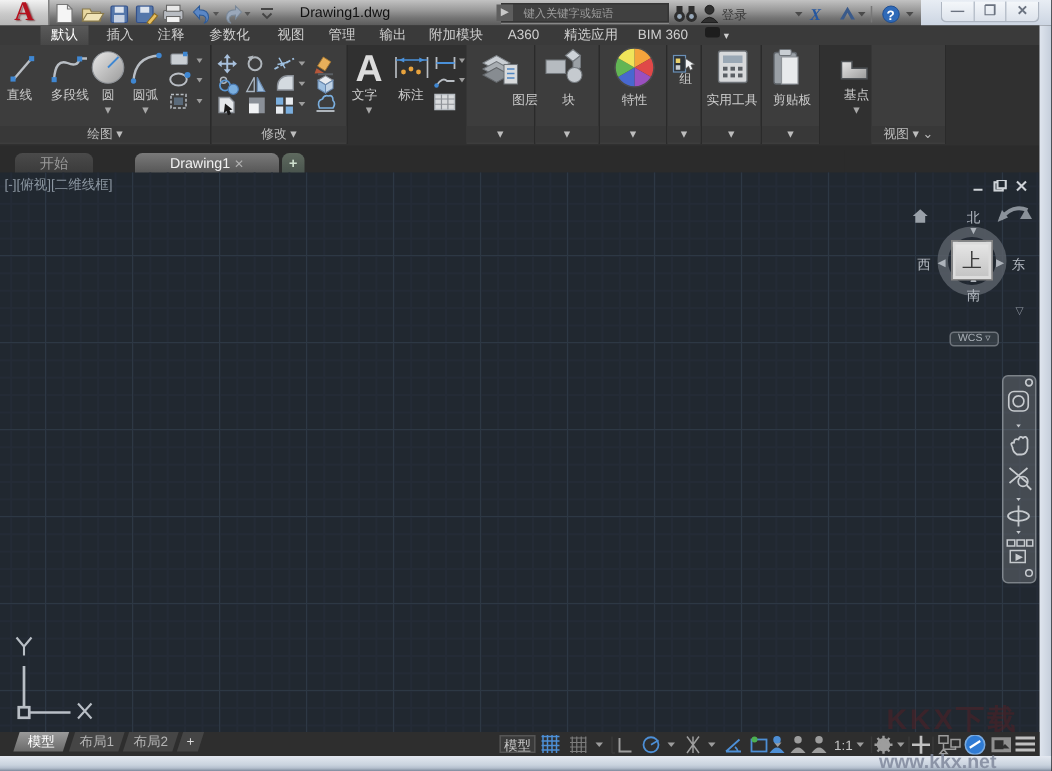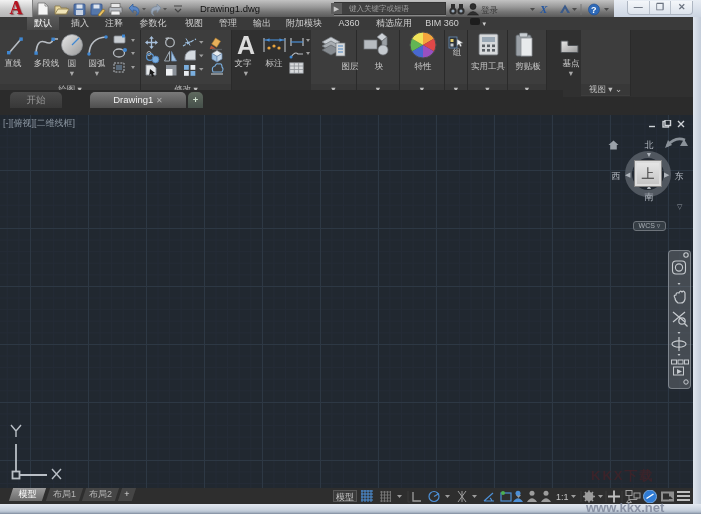--- a/index.html
+++ b/index.html
@@ -37,21 +37,21 @@
   .rtab.active { background:linear-gradient(#5a5a5a,#474747); color:#fff; }
   
   #ribbon { left:0; top:30px; width:693px; height:67px; background:#303030; }
   .panel { position:absolute; top:0; height:66px; background:#3d3d3d;
     border-right:1px solid #2a2a2a; }
   .plabel { position:absolute; bottom:1px; left:0; right:0; height:11px;
     background:#383838; color:#bdbdbd; font-size:8.5px; line-height:11px;
     text-align:center; }
   .blabel { position:absolute; color:#cccccc; font-size:8.5px; text-align:center; }
   
-  #fileTabs { left:0; top:90px; width:563px; height:18px; background:#2b2b2b; }
+  #fileTabs { left:0; top:100px; width:563px; height:18px; background:#2b2b2b; }
   .ftab { position:absolute; top:2px; height:16px; font-size:9.5px; line-height:15px;
     text-align:center; border-radius:5px 5px 0 0; }
   
   #canvas { left:0; top:115px; width:693px; height:373px; background-color:#212830;
     background-image:
       linear-gradient(#2d3844 1px, transparent 1px),
       linear-gradient(90deg, #2d3844 1px, transparent 1px),
       linear-gradient(#242b36 1px, transparent 1px),
       linear-gradient(90deg, #242b36 1px, transparent 1px);
     background-size:58px 58px,58px 58px,11.6px 11.6px,11.6px 11.6px;
@@ -425,21 +425,21 @@
     <svg class="abs" style="left:8px;top:307px;" width="60" height="60">
       <g stroke="#b9bfc6" stroke-width="1.8" fill="none">
         <path d="M8 22 L8 49 M12 53 L39 53"></path>
         <rect x="4.5" y="49.5" width="7" height="7"></rect>
         <path d="M8 9 l-5 -6 M8 9 l5 -6 M8 9 v6" stroke-width="1.4"></path>
         <path d="M44 47 l9 10 M53 47 l-9 10" stroke-width="1.4"></path>
       </g>
     </svg>
 
 
-    <div class="abs" style="left:591px;top:352px;width:110px;color:rgba(88,32,36,0.48);font-size:13px;font-weight:bold;letter-spacing:2px;">KKX下载</div>
+    <div class="abs" style="left:591px;top:352px;width:110px;color:rgba(88,32,36,0.48);font-size:19px;font-weight:bold;letter-spacing:2px;">KKX下载</div>
   </div>
   <div class="abs" id="rightBorder"></div>
   <div class="abs" id="bottomBar">
     <div class="ltab" style="left:11px;width:33px;background:linear-gradient(#9a9a9a,#6a6a6a);color:#fff;">
       <span>模型</span>
     </div>
     <div class="ltab" style="left:48px;width:33px;">
       <span>布局1</span>
     </div>
     <div class="ltab" style="left:84px;width:33px;">

